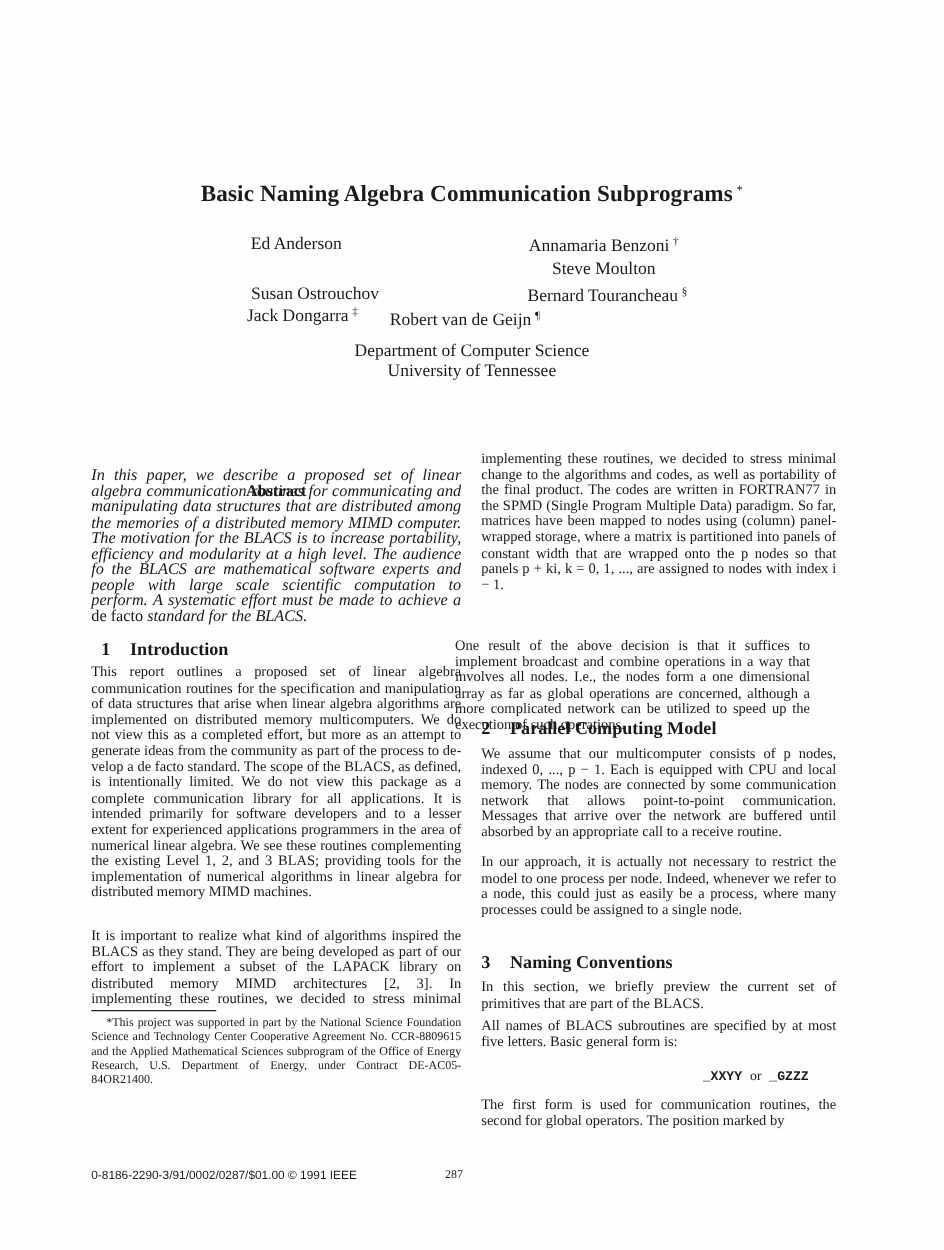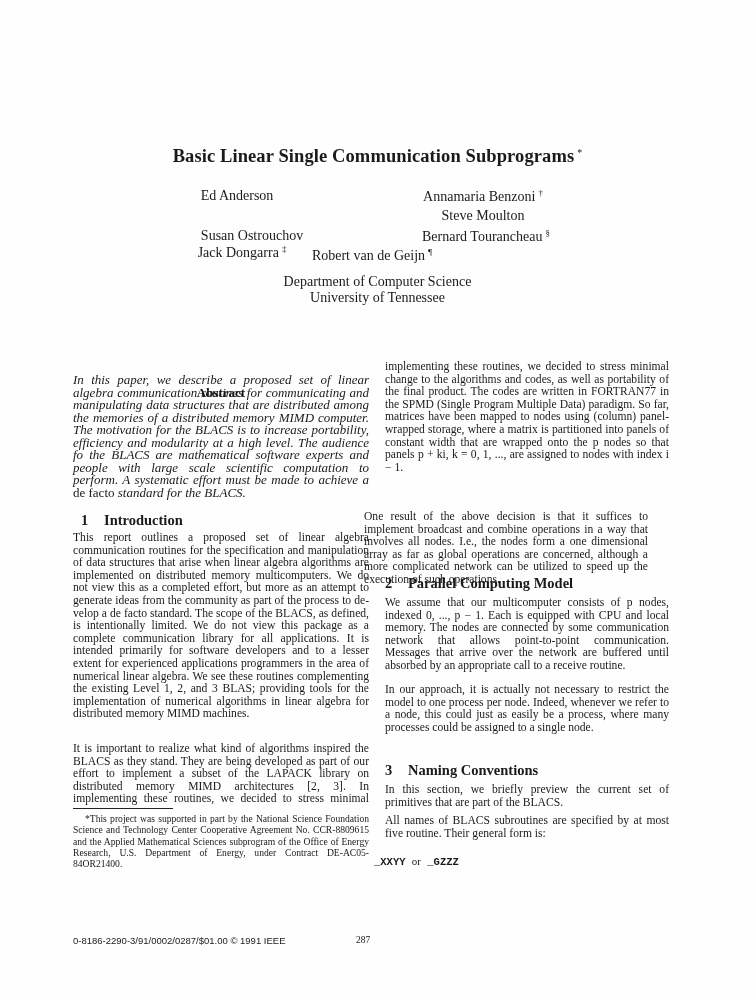--- a/index.html
+++ b/index.html
@@ -46,39 +46,39 @@
     .fn-rule {
       position: absolute; left: 73px; top: 808px; width: 100px; height: 1px; background: #222;
     }
     .footnotes {
       position: absolute; left: 73px; width: 296px; top: 813px;
       font-family: "Liberation Serif", serif; font-size: 9.6px; line-height: 11.3px;
       text-align: justify;
     }
     .footnotes p { margin: 0; text-indent: 12px; }
     .formula {
-      position: absolute; left: 374px; width: 284px; top: 855px; text-align: left;
+      position: absolute; left: 363px; width: 284px; top: 855px; text-align: right;
       font-family: "Liberation Mono", monospace; font-size: 10.5px; font-weight: bold;
     }
     .formula .or { font-family: "Liberation Serif", serif; font-weight: normal; font-size: 11px; }
     .footer-left {
       position: absolute; left: 73px; top: 935px;
       font-family: "Liberation Sans", sans-serif; font-size: 9.5px; white-space: nowrap;
     }
     .footer-page {
       position: absolute; left: 356px; top: 935px;
       font-family: "Liberation Serif", serif; font-size: 9.5px;
     }
   </style>
 </head>
 <body>
 
 <div class="page">
 
-  <div class="title"><span>Basic Linear Single Communication Subprograms</span><sup>*</sup></div>
+  <div class="title"><span>Basic Naming Algebra Communication Subprograms</span><sup>*</sup></div>
 
   <div class="author" style="left:237px; top:188px;"><span>Ed Anderson</span></div>
   <div class="author" style="left:483px; top:188px;"><span>Annamaria Benzoni</span><sup>†</sup></div>
   <div class="author" style="left:242px; top:208px;margin-top:36px;"><span>Jack Dongarra</span><sup>‡</sup></div>
   <div class="author" style="left:483px; top:208px;"><span>Steve Moulton</span></div>
   <div class="author" style="left:252px; top:228px;"><span>Susan Ostrouchov</span></div>
   <div class="author" style="left:486px; top:228px;"><span>Bernard Tourancheau</span><sup>§</sup></div>
   <div class="author" style="left:372px; top:247px;"><span>Robert van de Geijn</span><sup>¶</sup></div>
 
   <div class="affil" style="top:290px;">University of Tennessee</div>
@@ -100,20 +100,21 @@
     <div id="para-cont" style="margin-top:-50.4px;">It is important to realize what kind of algorithms in­spired the BLACS as they stand. They are being de­veloped as part of our effort to implement a subset of the LAPACK library on distributed memory MIMD architectures [2, 3]. In implementing these routines, we decided to stress minimal change to the algorithms and codes, as well as portability of the final product. The codes are written in FORTRAN77 in the SPMD (Single Program Multiple Data) paradigm. So far, matrices have been mapped to nodes using (column) panel-wrapped storage, where a matrix is partitioned into panels of constant width that are wrapped onto the p nodes so that panels p + ki, k = 0, 1, ..., are assigned to nodes with index i − 1.</div>
   </div>
   <div class="para" style="left:364px; width:284px; top:495px;margin-top:16px;">One result of the above decision is that it suffices to implement broadcast and combine operations in a way that involves all nodes. I.e., the nodes form a one di­mensional array as far as global operations are con­cerned, although a more complicated network can be utilized to speed up the execution of such operations.</div>
 
   <div class="section-head" style="left:385px; top:575px;"><span class="num">2</span><span>Parallel Computing Model</span></div>
   <div class="para" style="left:385px; width:284px; top:597px;">We assume that our multicomputer consists of p nodes, indexed 0, ..., p − 1. Each is equipped with CPU and local memory. The nodes are connected by some communication network that allows point-to-point communication. Messages that arrive over the network are buffered until absorbed by an appropriate call to a receive routine.</div>
   <div class="para" style="left:385px; width:284px; top:684px;">In our approach, it is actually not necessary to restrict the model to one process per node. Indeed, when­ever we refer to a node, this could just as easily be a process, where many processes could be assigned to a single node.</div>
 
   <div class="section-head" style="left:385px; top:762px;"><span class="num">3</span><span>Naming Conventions</span></div>
   <div class="para" style="left:385px; width:284px; top:784px;">In this section, we briefly preview the current set of primitives that are part of the BLACS.</div>
-  <div class="para" style="left:385px; width:284px; top:815px;">All names of BLACS subroutines are specified by at most five routine. Their general form is:</div>
+  <div class="para" style="left:385px; width:284px; top:815px;">All names of BLACS subroutines are specified by at most five letters. Basic general form is:</div>
 
   <div class="formula"><span>_XXYY</span> <span class="or">or</span> <span>_GZZZ</span></div>
 
+  <div class="para" style="left:385px; width:284px; top:878px;">The first form is used for communication routines, the second for global operators. The position marked by</div>
 
   <div class="footer-left">0-8186-2290-3/91/0002/0287/$01.00 © 1991 IEEE</div>
   <div class="footer-page">287</div>
 </div>
 
 </body></html>

